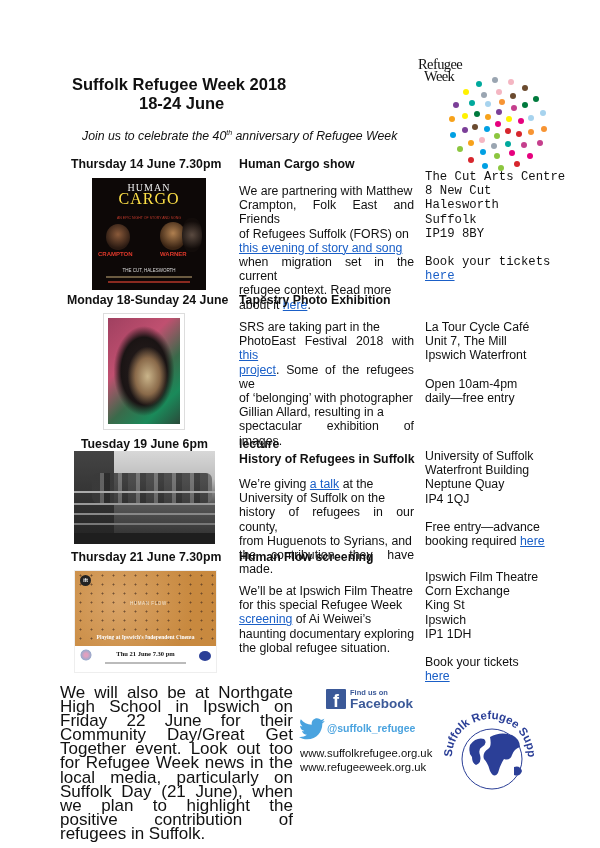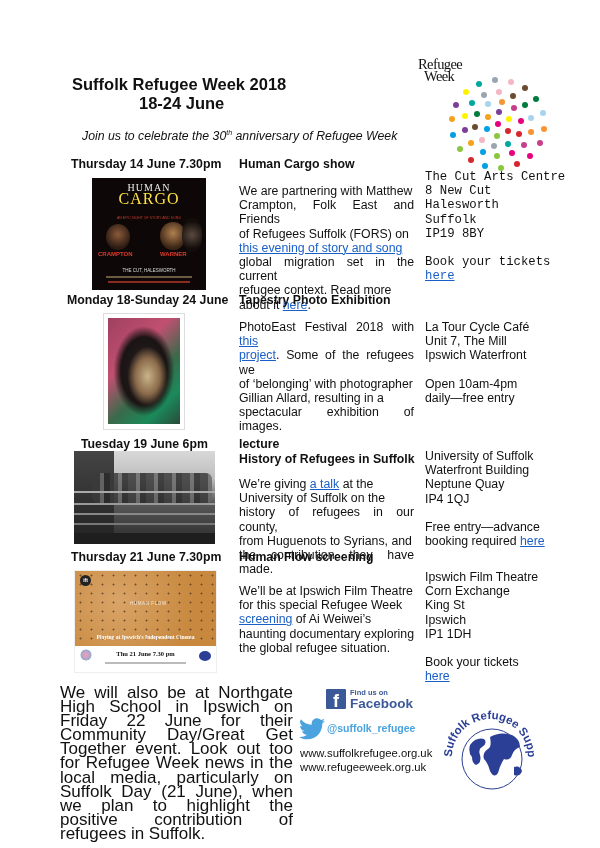--- a/index.html
+++ b/index.html
@@ -37,21 +37,21 @@
   .fb-big { position:absolute; left:24px; top:7px; font-size:13.5px; color:#3b5998; font-weight:bold; white-space:nowrap; }
   .tw { left: 299px; top: 718px; }
   .tw-handle { position:absolute; left:28px; top:4px; font-size:10.5px; color:#4aa3df; font-weight:bold; white-space:nowrap; }
   .urls { left: 300px; top: 747px; font-size: 11.3px; line-height: 13.5px; }
 </style>
 </head>
 <body>
 
 <div class="abs title">Suffolk Refugee Week 2018</div>
 <div class="abs title2">18-24 June</div>
-<div class="abs subtitle"><span>Join us to celebrate the 30</span><sup>th</sup><span> anniversary of Refugee Week</span></div>
+<div class="abs subtitle"><span>Join us to celebrate the 40</span><sup>th</sup><span> anniversary of Refugee Week</span></div>
 
 <div class="abs logo">
   <div class="logo-text">
       <span>Refugee</span>
       <span style="padding-left:6px">Week</span>
     </div>
   <div id="dots">
       <div class="dot" style="left: 85px; top: 69px; background: rgb(230, 0, 126);"></div>
       <div class="dot" style="left: 95.3992px; top: 75.7757px; background: rgb(215, 38, 45);"></div>
       <div class="dot" style="left: 84.0383px; top: 80.965px; background: rgb(140, 198, 63);"></div>
@@ -117,21 +117,21 @@
   <div style="position:absolute;left:68px;top:73px;color:#e0392b;font-size:6px;font-weight:bold;">WARNER</div>
   <div style="position:absolute;left:0;right:0;top:90px;text-align:center;color:#ddd;font-size:4.5px;">THE CUT, HALESWORTH</div>
   <div style="position:absolute;left:14px;right:14px;top:98px;height:2px;background:#6a5a40;"></div>
   <div style="position:absolute;left:16px;right:16px;top:103px;height:2px;background:#8a2a20;"></div>
 </div>
 <div class="abs body" style="left:239px;top:184px;">
   <p>We are partnering with Matthew</p>
   <p>Crampton, Folk East and Friends</p>
   <p>of Refugees Suffolk (FORS) on</p>
   <p><a class="lk">this evening of story and song</a></p>
-  <p>global migration set in the current</p>
+  <p>when migration set in the current</p>
   <p>refugee context. Read more</p>
   <p><span>about it </span><a class="lk">here</a><span>.</span></p>
 </div>
 <div class="abs addr" style="left:425px;top:170px;font-family:Liberation Mono, monospace;">
   <div>The Cut Arts Centre</div>
   <div>8 New Cut</div>
   <div>Halesworth</div>
   <div>Suffolk</div>
   <div>IP19 8BY</div>
   <div></div>
@@ -141,20 +141,21 @@
 
 <div class="abs datehead" style="left:67px;top:293px;">Monday 18-Sunday 24 June</div>
 <div class="abs evtitle" style="left:239px;top:293px;">Tapestry Photo Exhibition</div>
 <div class="abs poster" style="left:103px;top:313px;width:80px;height:115px;border:1px solid #ddd;background:#fff;">
   <div style="position:absolute;left:4px;top:4px;width:72px;height:106px;background:
     radial-gradient(ellipse at 55% 55%, #c9b48a 0%, #8a6a4a 22%, transparent 36%),
     radial-gradient(ellipse at 50% 50%, #2a2020 0%, #1a1414 45%, transparent 60%),
     linear-gradient(135deg,#a04060 0%,#c05070 35%,#3a6a4a 60%,#1a8a5a 80%,#2a4a3a 100%);"></div>
 </div>
 <div class="abs body" style="left:239px;top:320px;">
+  <p>SRS are taking part in the</p>
   <p><span>PhotoEast Festival 2018 with </span><a class="lk">this</a></p>
   <p><a class="lk">project</a><span>. Some of the refugees we</span></p>
   <p>of ‘belonging’ with photographer</p>
   <p>Gillian Allard, resulting in a</p>
   <p>spectacular exhibition of images.</p>
 </div>
 <div class="abs addr" style="left:425px;top:320px;">
   <div>La Tour Cycle Café</div>
   <div>Unit 7, The Mill</div>
   <div>Ipswich Waterfront</div>

